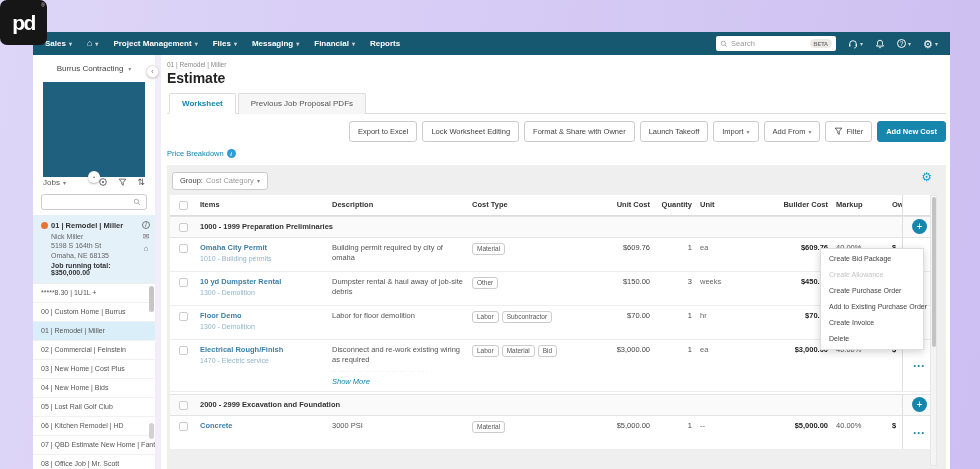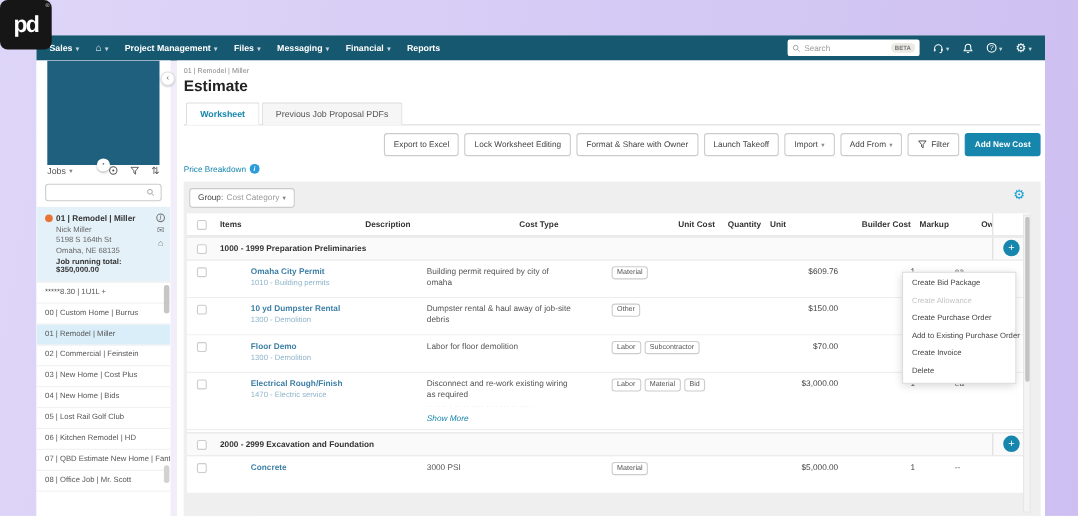--- a/index.html
+++ b/index.html
@@ -88,21 +88,21 @@
   .table { position:relative; margin-top:5px; width:766px; background:#fff; }
   .trow { display:grid; grid-template-columns:26px 132px 140px 106px 80px 42px 48px 88px 56px 14px 34px; align-items:start; }
   .thead { border-bottom:1px solid #dcdcdc; }
   .thead .cell { font-weight:bold; color:#333; padding:5px 4px; }
   .cell { padding:5px 4px; font-size:7.5px; overflow:hidden; }
   .right { text-align:right; }
   .cb { width:9px; height:9px; border:1px solid #ccc; border-radius:2px; background:#fff; margin:1px auto 0; cursor:pointer; }
   .group-row { background:#FAFAFA; border-bottom:1px solid #e3e3e3; border-top:1px solid #e3e3e3; align-items:center; min-height:19px; }
   .group-row + .group-row, .item-row + .group-row { margin-top:2px; }
   .group-label { grid-column:2 / 11; font-size:7.5px; font-weight:bold; color:#333; padding:3px 4px; }
-  .item-row { background:#fff; border-bottom:1px solid #ededed; min-height:34px;gap:28px; }
+  .item-row { background:#fff; border-bottom:1px solid #ededed; min-height:34px; }
   .item-name { font-size:7.5px; font-weight:bold; color:#3D7FA6; cursor:pointer; }
   .item-code { font-size:7px; color:#8FB4CB; margin-top:3px; }
   .desc { color:#555; line-height:1.4; }
   .desc-faded { font-size:5px; color:#c8c8c8; margin-top:2px; letter-spacing:1px; white-space:nowrap; overflow:hidden; }
   .show-more { color:#1686AD; margin-top:3px; cursor:pointer;font-style:italic; }
   .chips { display:flex; flex-wrap:wrap; gap:3px; }
   .chip { border:1px solid #ccc; border-radius:3px; padding:1.5px 4px; font-size:6.5px; color:#555; background:#fff; white-space:nowrap; }
   .money { color:#444; } .qty { color:#444; } .unit { color:#666; }
   .bcost { font-weight:bold; color:#222; }
   .markup { color:#555; }
@@ -193,20 +193,24 @@
             <span class="nav-icon">
               <span class="gear-glyph">⚙</span>
               <span class="chev">▾</span>
             </span>
           </span>
       </div>
     </div>
 
     <div class="body">
       <aside class="sidebar">
+        <div class="company-row">
+          <span>Burrus Contracting</span>
+          <span class="chev">▾</span>
+        </div>
         <div class="map">
           <div class="map-btn">•</div>
         </div>
         <div class="jobs-row">
           <span>Jobs</span>
           <span class="chev">▾</span>
           <span class="jobs-tools" id="jobs-tools">
               <span class="tool">
                 <svg viewBox="0 0 12 12" width="10" height="10">
                   <circle cx="6" cy="6" r="4" fill="none" stroke="currentColor" stroke-width="1.1"></circle>

